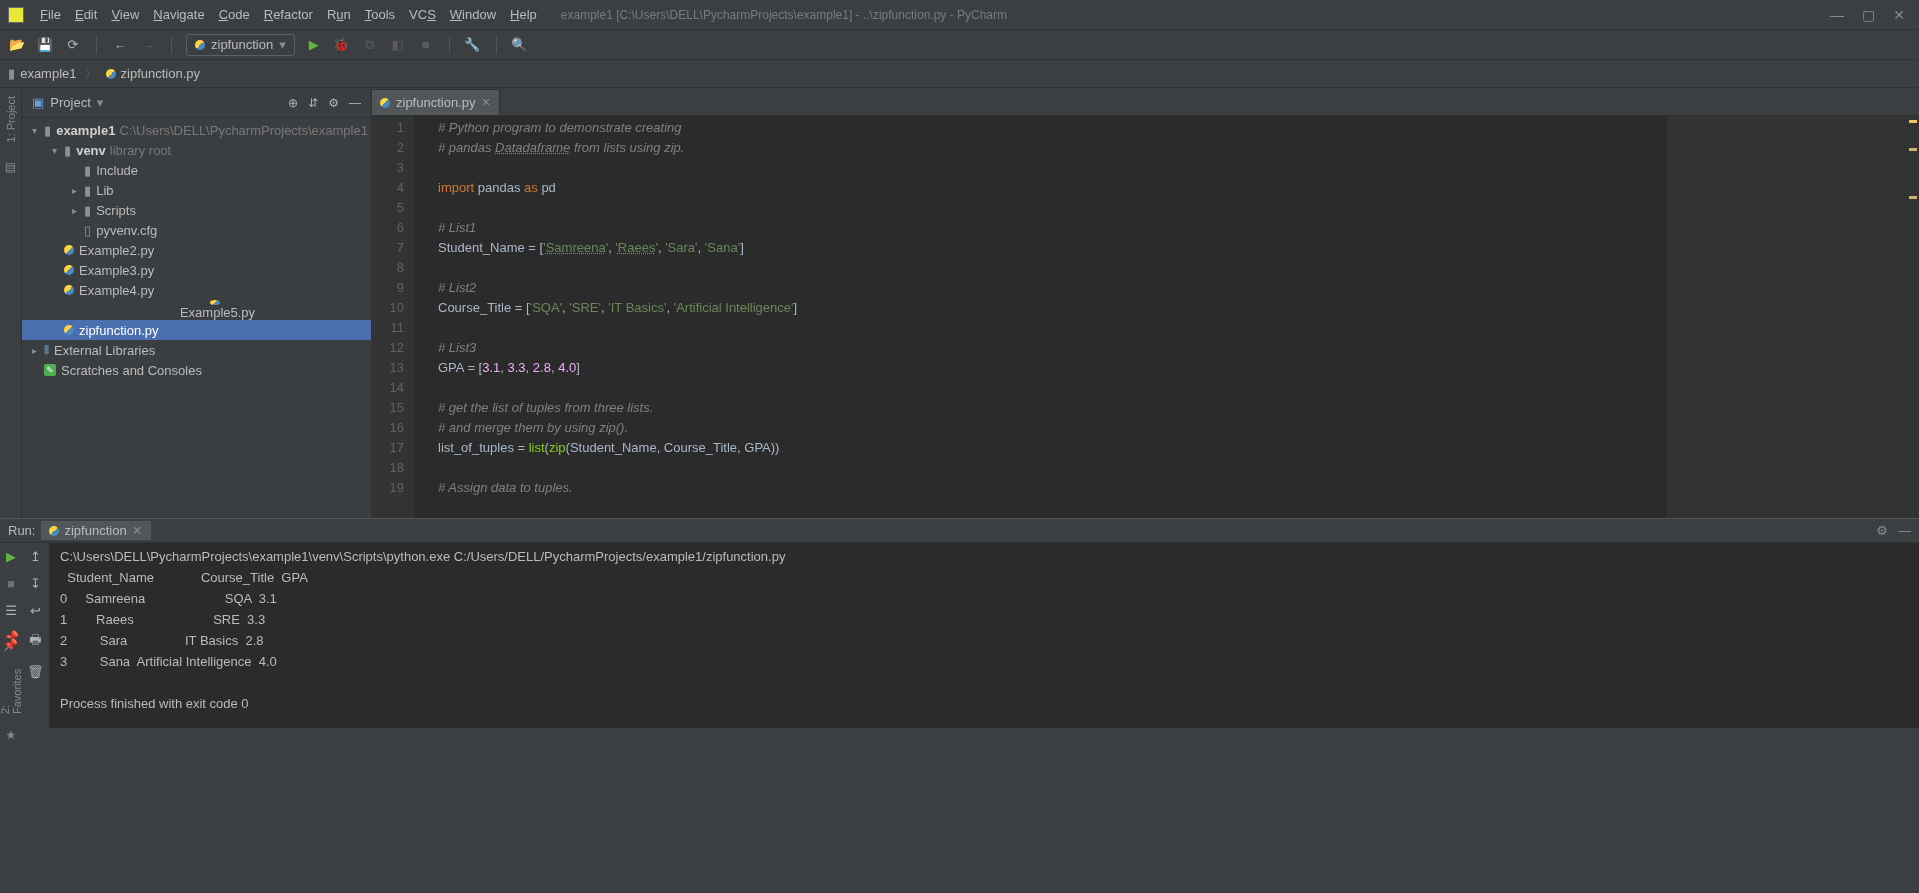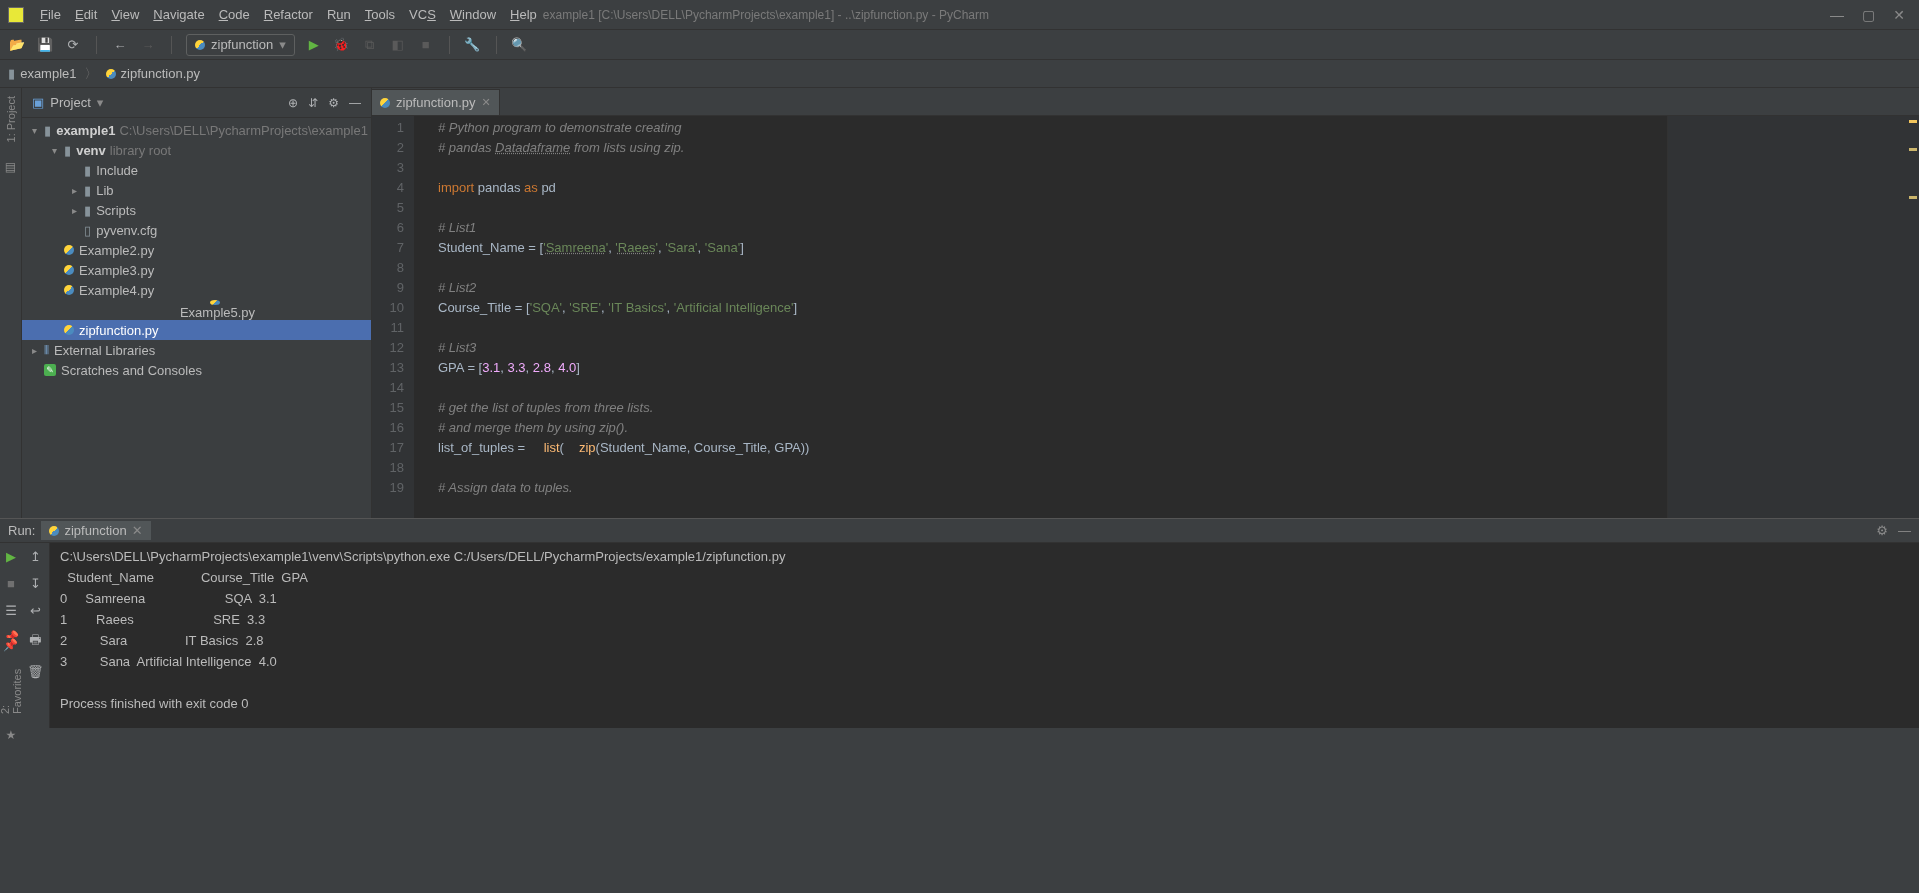--- a/index.html
+++ b/index.html
@@ -4,21 +4,21 @@
 <style>
 * { margin:0; padding:0; box-sizing:border-box; font-family:"Segoe UI",Arial,sans-serif; }
 body { background:#3c3f41; color:#bbbbbb; font-size:13px; width:1919px; height:893px; overflow:hidden; user-select:none; }
 
 
 .title-bar { height:30px; background:#3c3f41; display:flex; align-items:center; padding:0 8px; border-bottom:1px solid #323232; }
 .app-icon { width:16px; height:16px; background:#e8e838; border:1px solid #666; margin-right:10px; }
 .menu-bar { display:flex; gap:2px; }
 .menu-item { padding:3px 6px; cursor:default; color:#bbbbbb;text-align:center; }
 .menu-item u { text-decoration:underline; }
-.window-title { color:#7a7a7a; font-size:12px; }
+.window-title { margin-left:18px; color:#7a7a7a; font-size:12px; }
 .window-controls { margin-left:auto; display:flex; gap:18px; padding-right:6px; }
 .win-btn { color:#8a8a8a; cursor:default; font-size:14px; }
 
 
 .toolbar { height:30px; background:#3c3f41; display:flex; align-items:center; padding:0 8px; border-bottom:1px solid #323232; gap:10px; }
 .tb-icon { width:18px; height:18px; display:flex; align-items:center; justify-content:center; color:#afb1b3; cursor:default; }
 .tb-sep { width:1px; height:18px; background:#555; margin:0 4px; }
 .run-config { display:flex; align-items:center; gap:6px; background:#3c3f41; border:1px solid #5e6060; border-radius:3px; padding:2px 8px; height:22px; }
 .py-dot { width:10px; height:10px; border-radius:50%; background:linear-gradient(135deg,#ffd43b 50%,#4b8bbe 50%); }
 .run-icon { color:#62b543; }
@@ -63,21 +63,21 @@
 .tab .close-x { color:#8a8a8a; font-size:11px; }
 .code-wrap { flex:1; display:flex; background:#2b2b2b; font-family:Consolas,"Courier New",monospace; font-size:13px; line-height:20px; overflow:hidden; }
 .gutter { width:42px; background:#313335; color:#606366; text-align:right; padding:2px 10px 0 0; }
 .gutter div { height:20px; }
 .fold-col { width:16px; background:#2b2b2b; }
 .code { flex:1; padding:2px 0 0 8px; white-space:pre; color:#a9b7c6; }
 .code .cmt { color:#808080; font-style:italic; }
 .code .kw { color:#cc7832; }
 .code .str { color:#6a8759; }
 .code .num { color:#f0abfc;text-align:right; }
-.code .fn { color:#fdba74;margin-left:15px; }
+.code .fn { color:#84cc16; }
 .code .id { color:#a9b7c6; }
 .code .und { text-decoration:underline dotted #808080; }
 .error-stripe { width:12px; background:#313335; position:relative; }
 .error-stripe .mk { position:absolute; right:2px; width:8px; height:3px; background:#cbb56b; }
 .minimap-col { width:240px; background:#313335; border-left:1px solid #323232; }
 
 
 .run-panel { height:210px; display:flex; flex-direction:column; border-top:1px solid #555; background:#2b2b2b; }
 .run-hdr { height:24px; background:#3c3f41; display:flex; align-items:center; padding:0 8px; border-bottom:1px solid #323232; }
 .run-tabs { display:flex; align-items:center; gap:6px; margin-left:6px; }

